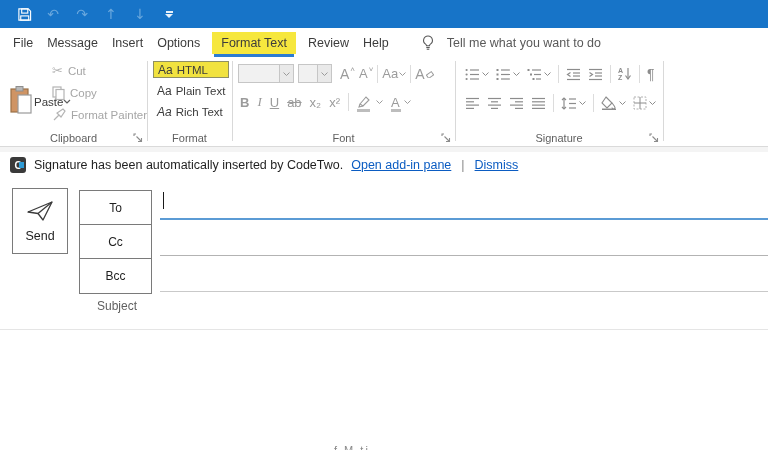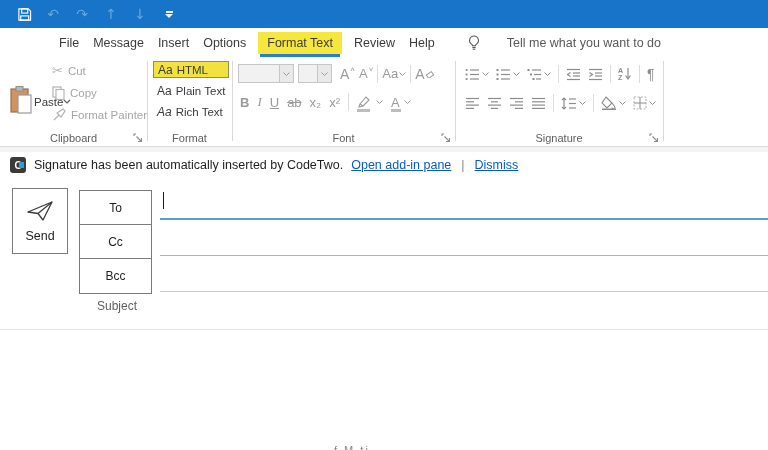--- a/index.html
+++ b/index.html
@@ -10,26 +10,26 @@
   
   .titlebar { position:absolute; left:0; top:0; width:768px; height:28px; background:#1774c8; display:flex; align-items:center; }
   .qat { display:flex; align-items:center; gap:13px; padding-left:16px; }
   .qat-btn { width:16px; height:16px; display:flex; align-items:center; justify-content:center; }
   .arrow-glyph { font-size:14px; line-height:14px; color:#69a7dd; font-family:"DejaVu Sans",sans-serif; }
   .caret-stack { display:flex; flex-direction:column; align-items:center; gap:1px; }
   .caret-bar { width:7px; height:2px; background:#e8f1fa; }
   .caret-tri { width:0; height:0; border-left:4px solid transparent; border-right:4px solid transparent; border-top:4px solid #e8f1fa; }
 
   
-  .tabs-row { position:absolute; left:0; top:28px; width:768px; height:29px; background:#fff; display:flex; align-items:center; font-size:12.5px; color:#3c3c3c;padding-left:46px; }
+  .tabs-row { position:absolute; left:0; top:28px; width:768px; height:29px; background:#fff; display:flex; align-items:center; font-size:12.5px; color:#3c3c3c; }
   .tab { padding:5px 2px; margin-left:10px; white-space:nowrap; cursor:default; }
   .tab:first-child { margin-left:11px; }
   .tab.active { background:#f6e73e; position:relative; padding:4px 9px; font-weight:400; }
   .tab.active::after { content:""; position:absolute; left:2px; right:2px; bottom:-3px; height:3px; background:#2b7cd3; }
-  .tellme { display:flex; align-items:center; gap:26px; margin-left:30px; color:#595959; }
+  .tellme { display:flex; align-items:center; gap:12px; margin-left:30px; color:#595959; }
 
   
   .ribbon { position:absolute; left:0; top:57px; width:768px; height:90px; background:#fff; border-bottom:1px solid #dadada; }
   .ribbon-after { position:absolute; left:0; top:147px; width:768px; height:5px; background:#f4f4f4; }
   .rsep { position:absolute; top:4px; width:1px; height:80px; background:#d9d9d9; }
   .rgroup { position:absolute; top:0; height:90px; }
   .rlabel { position:absolute; bottom:3px; left:0; right:0; text-align:center; font-size:11px; color:#5f5f5f; }
   .launcher { position:absolute; bottom:4px; right:4px; width:10px; height:10px; }
   .gray { color:#a6a6a6; }
   .rtxt { font-size:11.5px; white-space:nowrap; }

